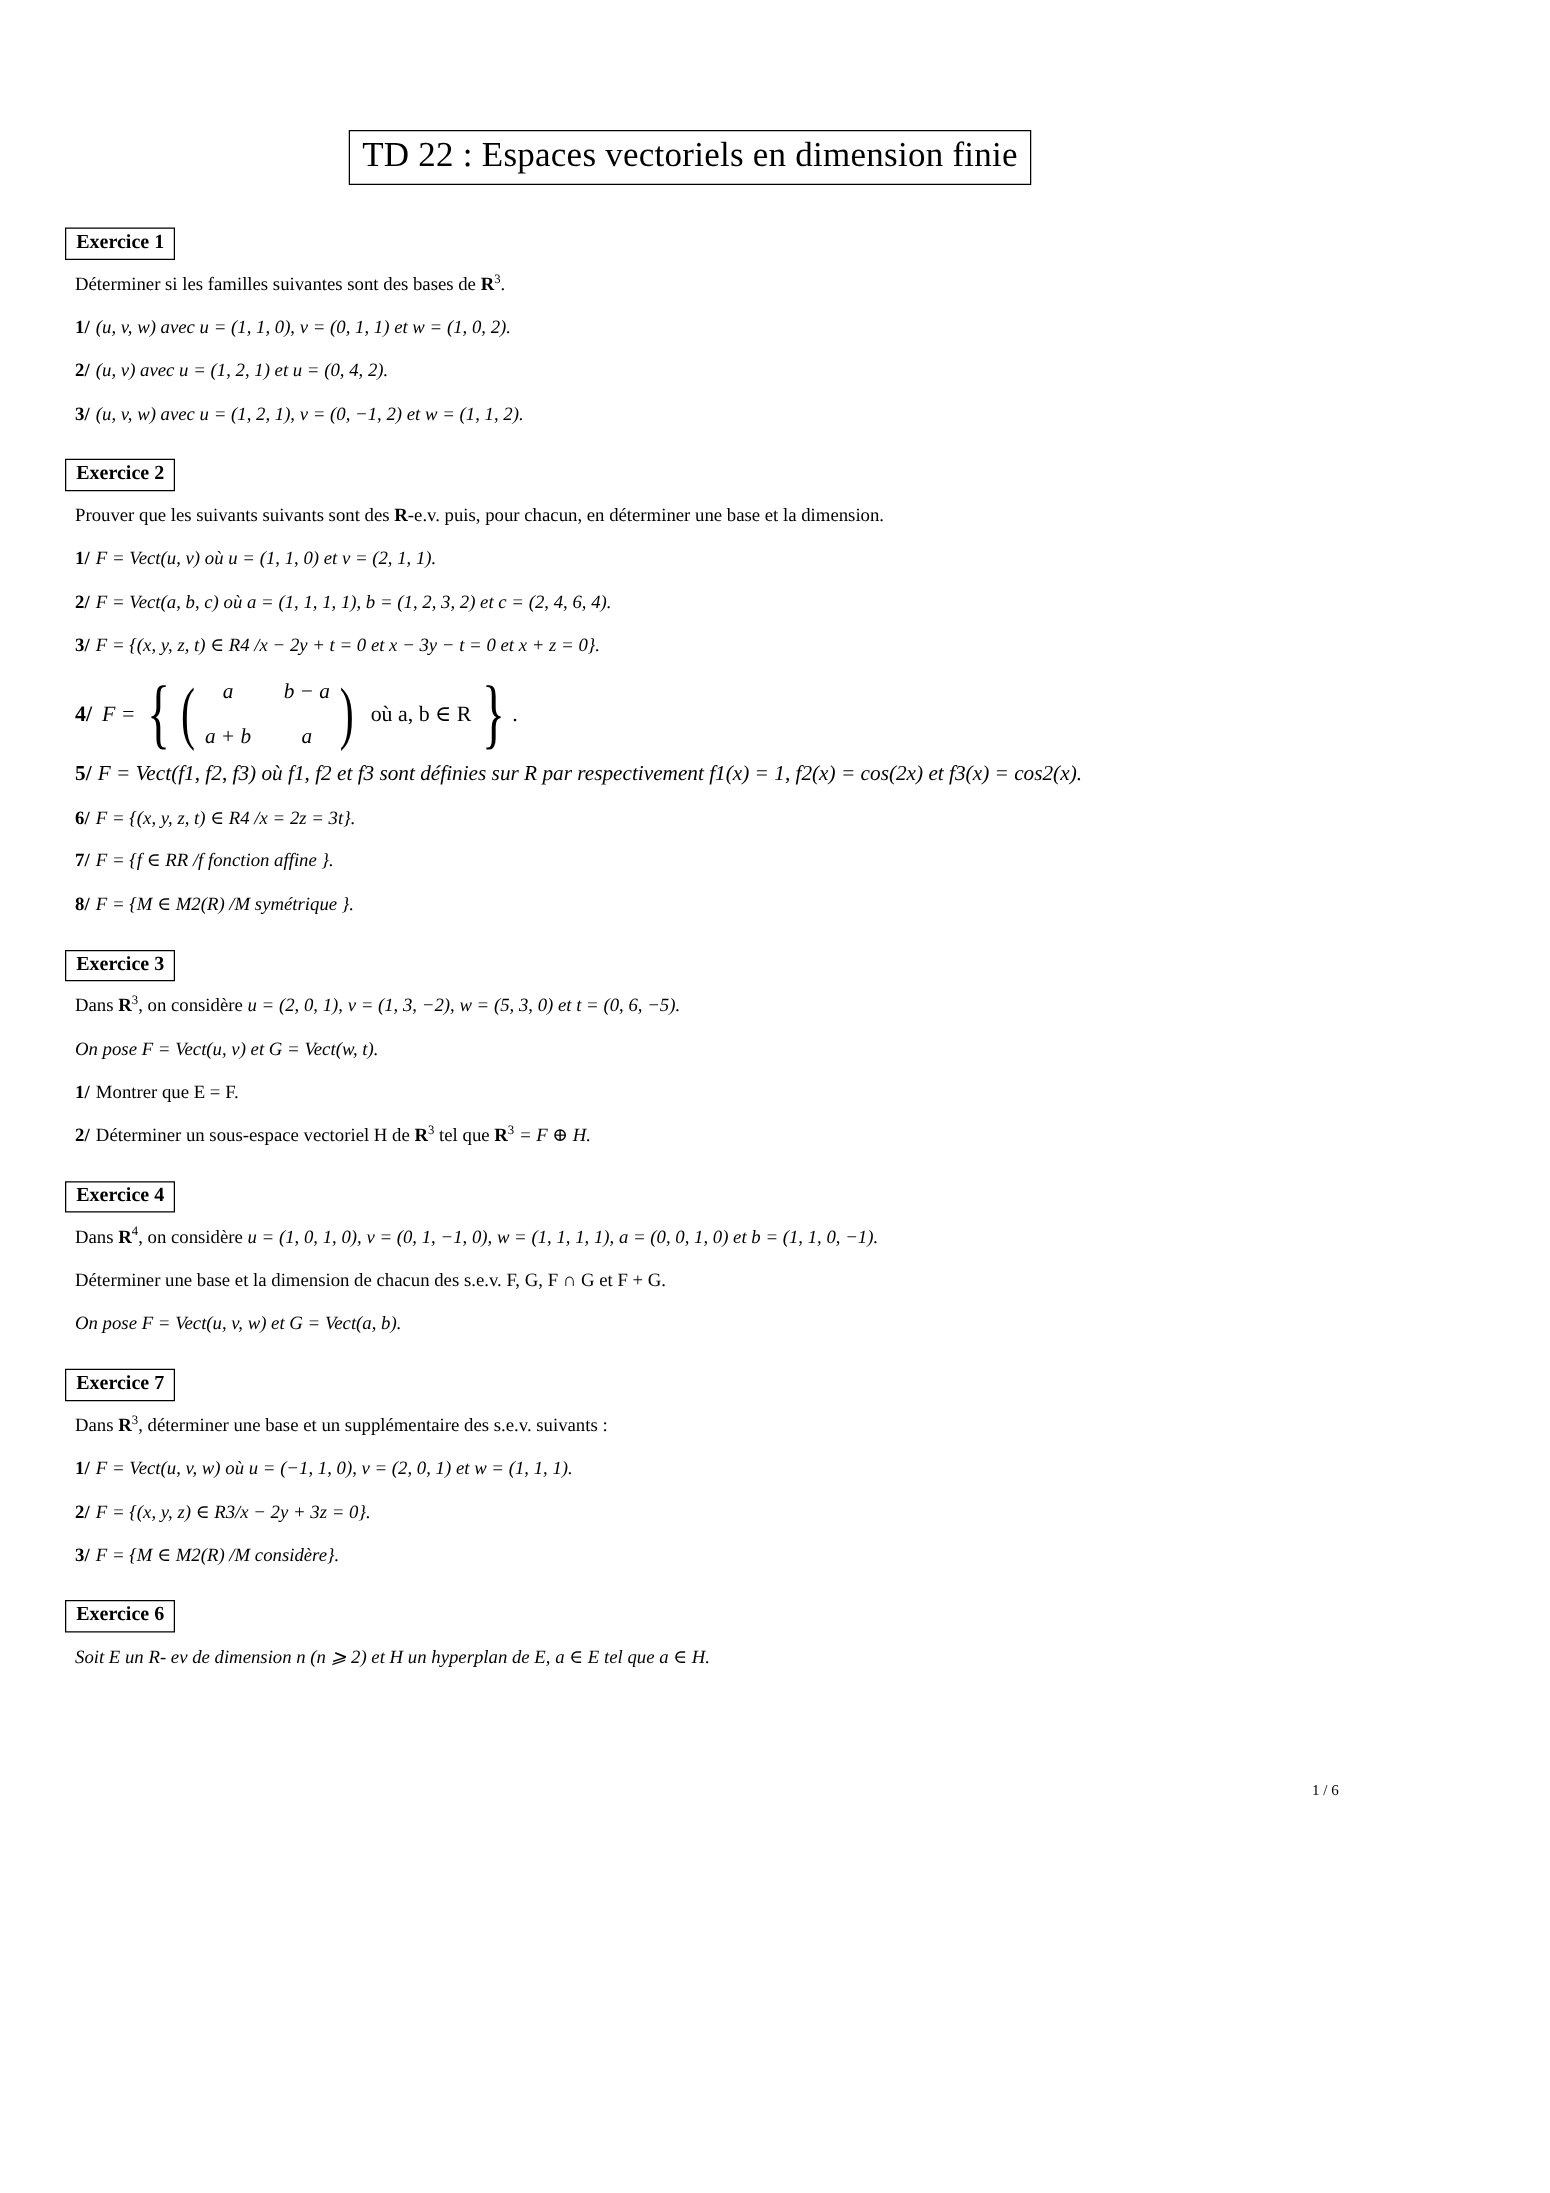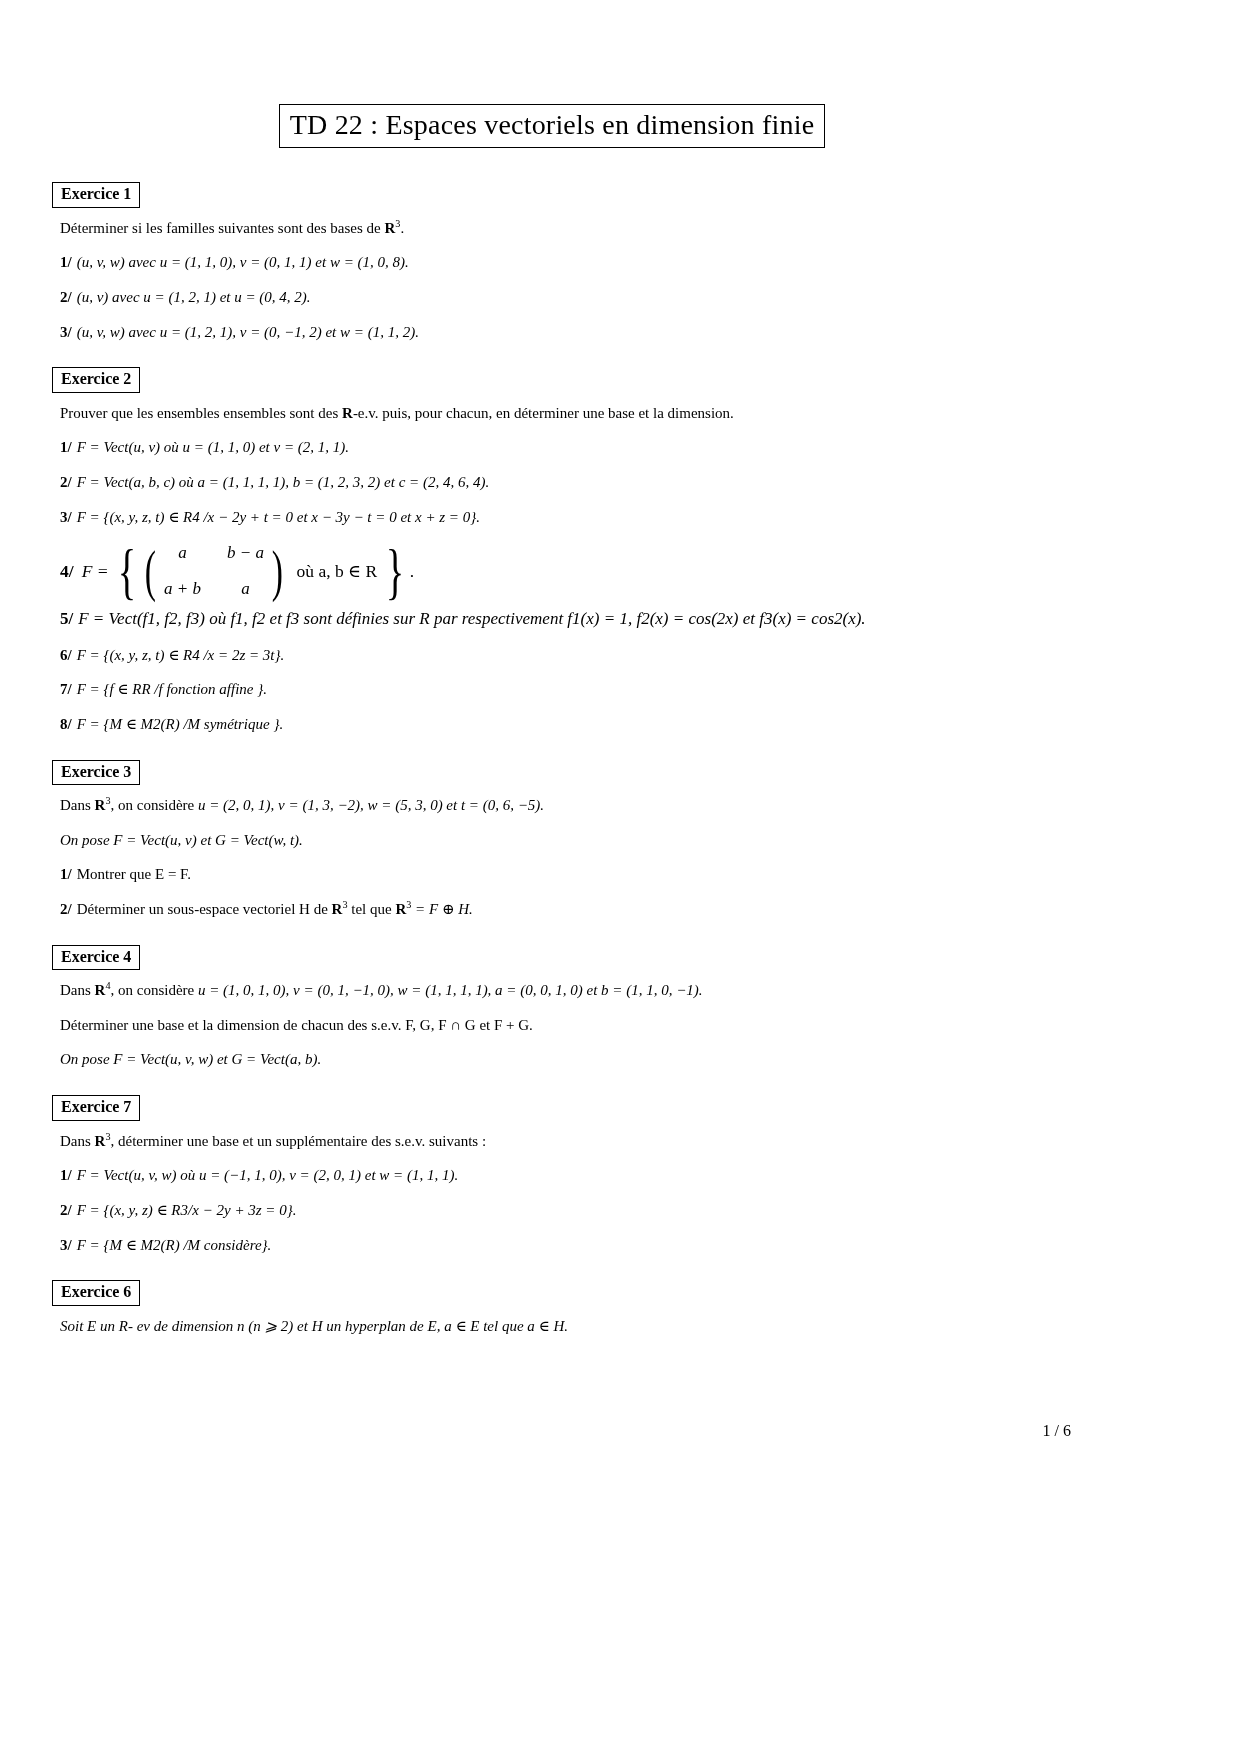--- a/index.html
+++ b/index.html
@@ -108,21 +108,21 @@
     font-size: 17px;
     padding: 0 4px;
   }
   .mfix { margin: 0 3px; }
 
   
   .footer {
     position: absolute;
     right: 52px;
     bottom: 348px;
-    font-size: 16px;
+    font-size: 12px;
   }
 </style>
 </head>
 <body>
 
 <div class="page">
 <div class="content">
 
   <div class="title-wrap">
     <span class="doc-title">TD 22 : Espaces vectoriels en dimension finie</span>
@@ -130,35 +130,35 @@
 
   <div class="ex-head-wrap first">
     <span class="ex-head">Exercice 1</span>
   </div>
 
   <p class="line">
     <span>Déterminer si les familles suivantes sont des bases de </span><span class="bb">R</span><sup>3</sup><span>.</span>
   </p>
 
   <p class="line">
-    <span class="num">1/</span><i class="v">(u, v, w) avec u = (1, 1, 0), v = (0, 1, 1) et w = (1, 0, 8).</i>
+    <span class="num">1/</span><i class="v">(u, v, w) avec u = (1, 1, 0), v = (0, 1, 1) et w = (1, 0, 2).</i>
   </p>
   <p class="line">
     <span class="num">2/</span><i class="v">(u, v) avec u = (1, 2, 1) et u = (0, 4, 2).</i>
   </p>
   <p class="line">
     <span class="num">3/</span><i class="v">(u, v, w) avec u = (1, 2, 1), v = (0, −1, 2) et w = (1, 1, 2).</i>
   </p>
 
   <div class="ex-head-wrap">
     <span class="ex-head">Exercice 2</span>
   </div>
 
   <p class="line">
-    <span>Prouver que les ensembles ensembles sont des </span><span class="bb">R</span><span>-e.v. puis, pour chacun, en déterminer une base et la dimension.</span>
+    <span>Prouver que les suivants suivants sont des </span><span class="bb">R</span><span>-e.v. puis, pour chacun, en déterminer une base et la dimension.</span>
   </p>
 
   <p class="line">
     <span class="num">1/</span><i class="v">F = Vect(u, v) où u = (1, 1, 0) et v = (2, 1, 1).</i>
   </p>
   <p class="line">
     <span class="num">2/</span><i class="v">F = Vect(a, b, c) où a = (1, 1, 1, 1), b = (1, 2, 3, 2) et c = (2, 4, 6, 4).</i>
   </p>
   <p class="line">
     <span class="num">3/</span><i class="v">F = {(x, y, z, t) ∈ R4 /x − 2y + t = 0 et x − 3y − t = 0 et x + z = 0}.</i>

